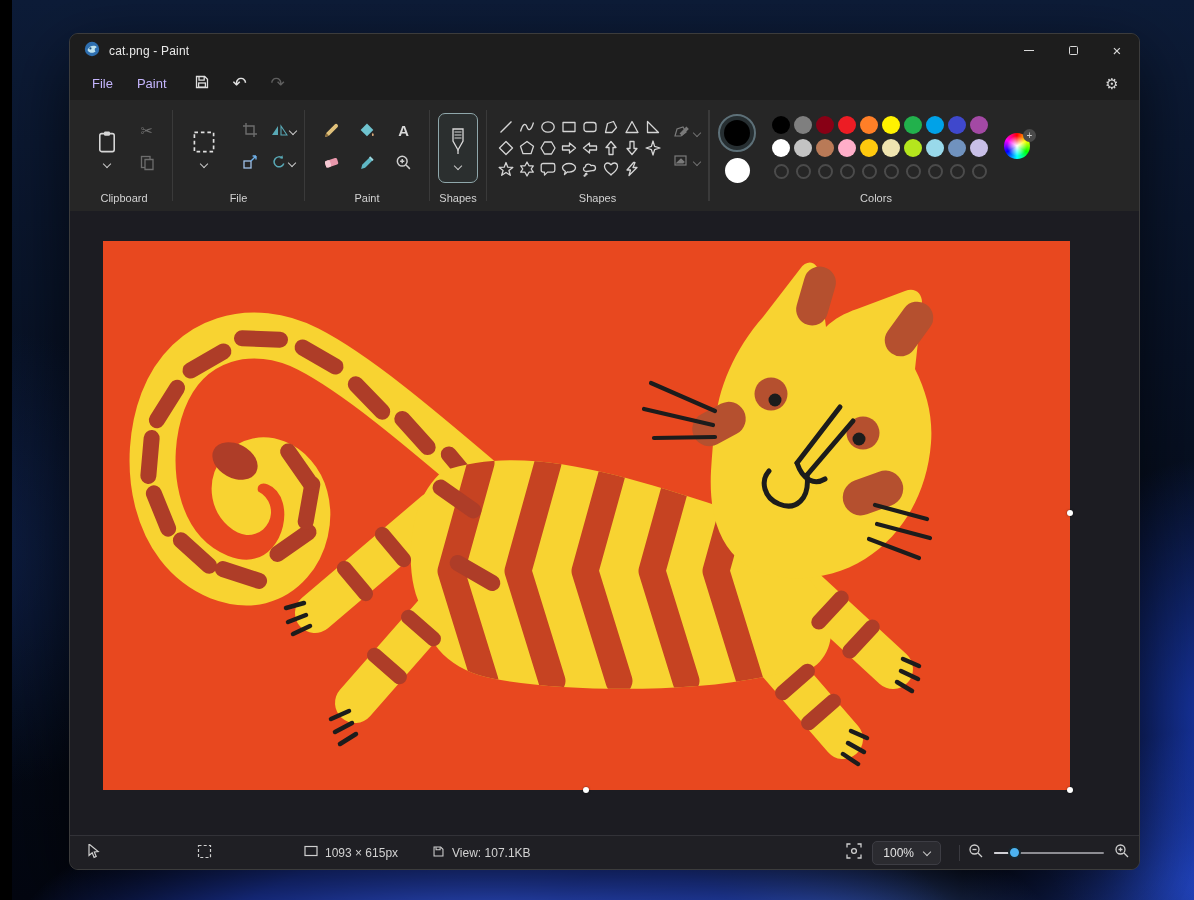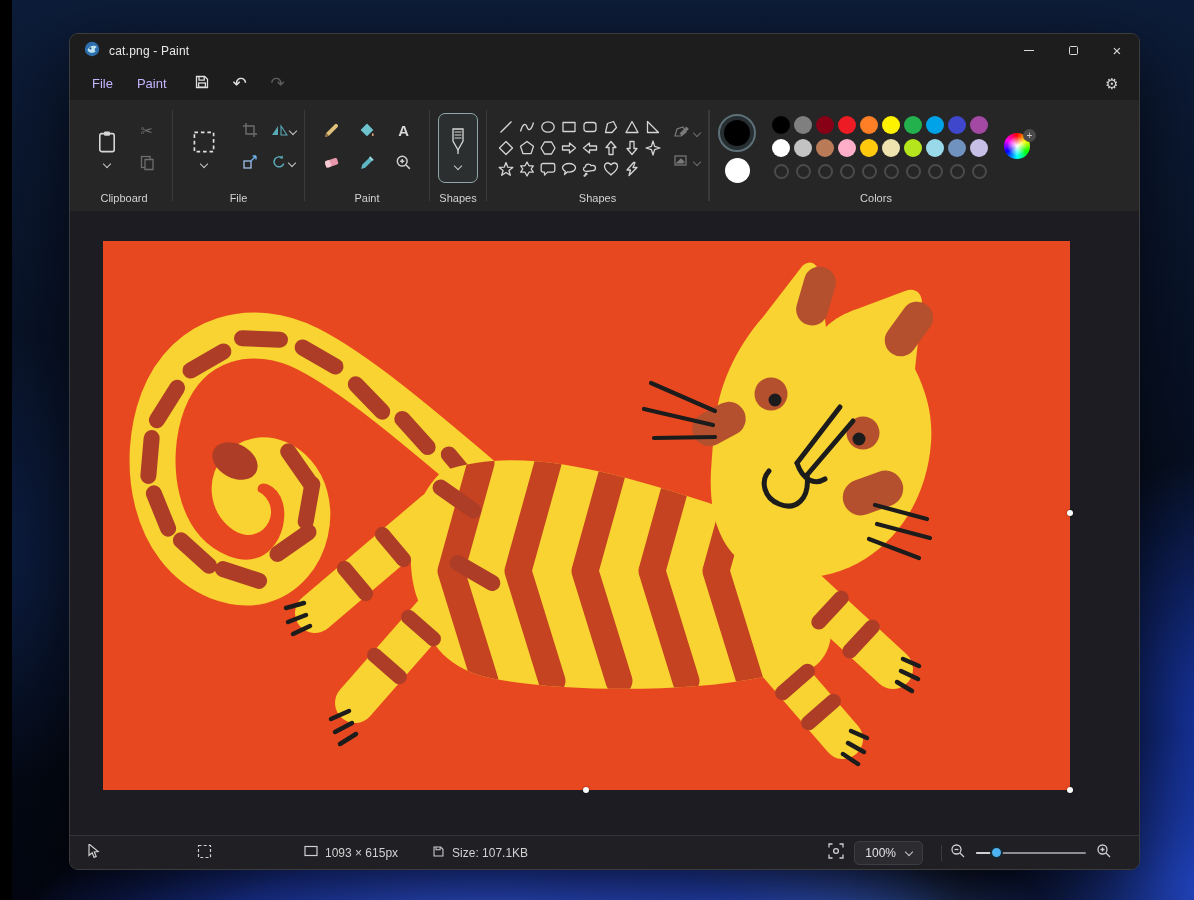--- a/index.html
+++ b/index.html
@@ -68,21 +68,21 @@
     conic-gradient(#f00,#ff0,#0f0,#0ff,#00f,#f0f,#f00);}
   .wheel-plus{position:absolute;right:-2px;top:-4px;width:13px;height:13px;border-radius:50%;background:#4a4a4a;color:#cfcfcf;
     font-size:10px;line-height:13px;text-align:center;}
   
   .pasteboard{flex:1;position:relative;background:#1c1c22;}
   .canvas{position:absolute;left:33px;top:30px;width:967px;height:549px;}
   .canvas svg{display:block;width:100%;height:100%;}
   .handle{position:absolute;width:6px;height:6px;border-radius:50%;background:#fff;box-shadow:0 0 2px rgba(0,0,0,.6);}
   
   .statusbar{height:34px;flex:0 0 34px;background:#1f1f24;border-top:1px solid #323238;display:flex;align-items:center;
-    font-size:12px;color:#d2d2d2;padding:0 27px 0 18px;}
+    font-size:12px;color:#d2d2d2;padding:0 9px 0 18px;}
   .sb-item{display:flex;align-items:center;gap:7px;}
   .sb-spacer{flex:1;}
   .zoom-select{display:flex;align-items:center;gap:10px;background:#2b2b30;border:1px solid #3d3d44;border-radius:5px;
     padding:4px 10px;margin:0 10px;font-size:12px;color:#e2e2e2;}
   .sb-div{width:1px;height:16px;background:#3a3a40;margin:0 8px;}
   .slider{position:relative;width:110px;height:14px;margin:0 10px;}
   .slider .track{position:absolute;left:0;right:0;top:6px;height:2.5px;background:#8d8d93;border-radius:2px;}
   .slider .fill{position:absolute;left:0;top:6px;height:2.5px;background:#cfcfd4;border-radius:2px;}
   .slider .thumb{position:absolute;top:0;width:13px;height:13px;border-radius:50%;background:#4db2f0;border:2.5px solid #17272e;}
   svg text{font-family:"Liberation Sans",sans-serif;}
@@ -591,21 +591,21 @@
               <rect x="1" y="1.5" width="12" height="9"></rect>
             </svg></span>
         <span>1093 × 615px</span>
       </span>
       <span style="width:34px;"></span>
       <span class="sb-item">
         <span><svg width="13" height="13" viewBox="0 0 16 16" fill="none" stroke="#cfcfcf" stroke-width="1.3">
               <path d="M2.5,2.5 h8.2 L13.5,5.3 V13.5 H2.5 Z"></path>
               <path d="M5,2.8 v3 h5 V2.8"></path>
             </svg></span>
-        <span>Size: 107.1KB</span>
+        <span>View: 107.1KB</span>
       </span>
       <span class="sb-spacer"></span>
       <span><svg width="16" height="16" viewBox="0 0 16 16" fill="none" stroke="#cfcfcf" stroke-width="1.3">
             <path d="M1,4.5 V1 h3.5 M11.5,1 H15 v3.5 M15,11.5 V15 h-3.5 M4.5,15 H1 v-3.5"></path>
             <circle cx="8" cy="8" r="2.4"></circle>
           </svg></span>
       <span class="zoom-select">
         <span>100%</span>
         <span class="chev"></span>
       </span>

